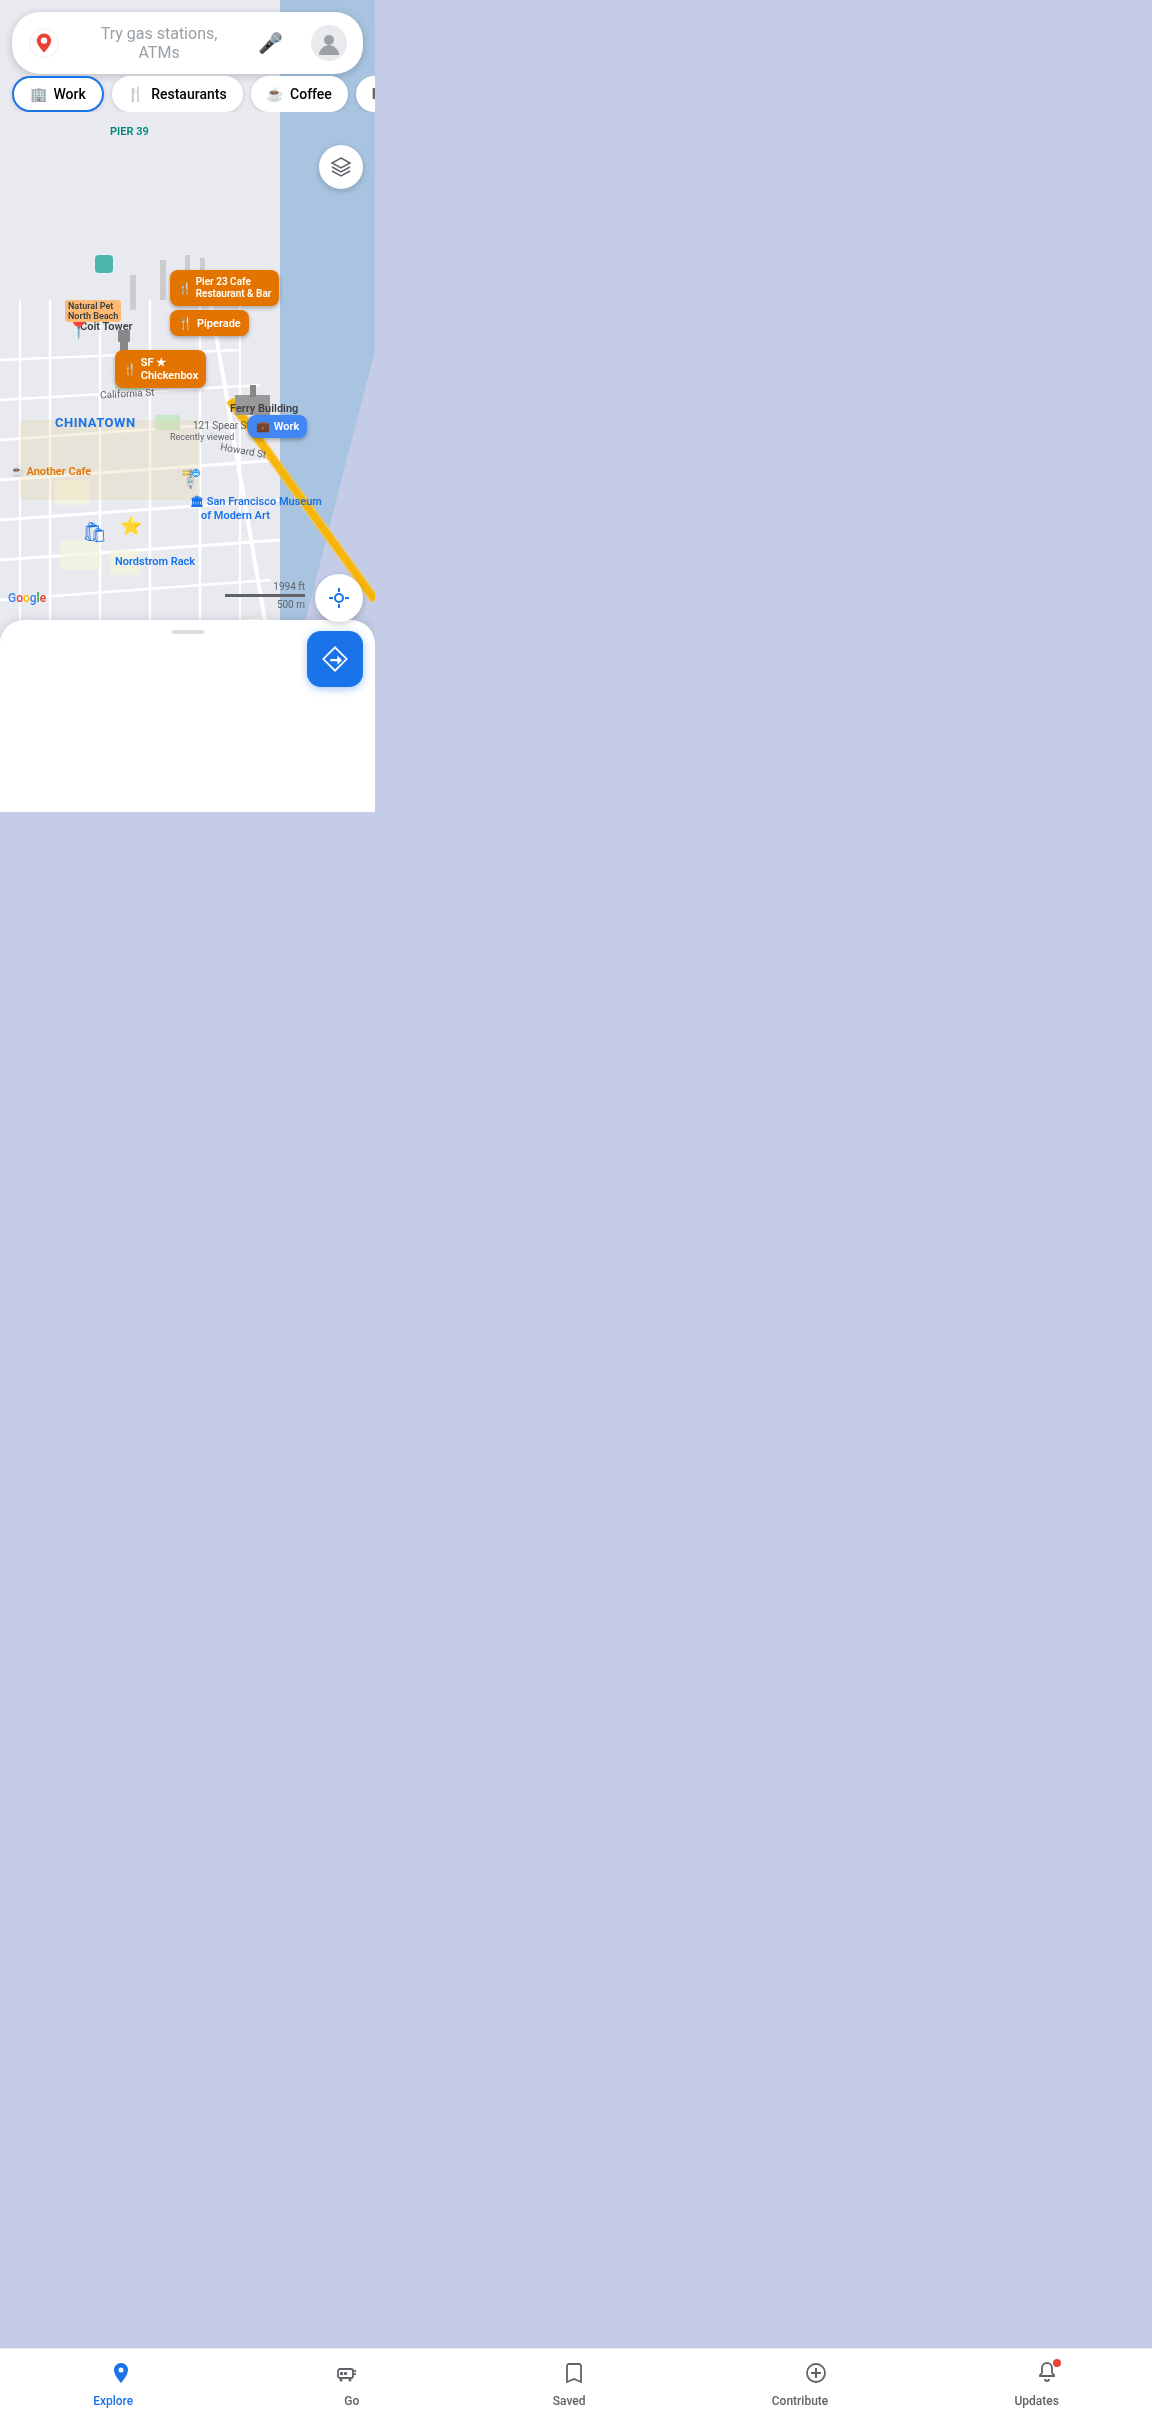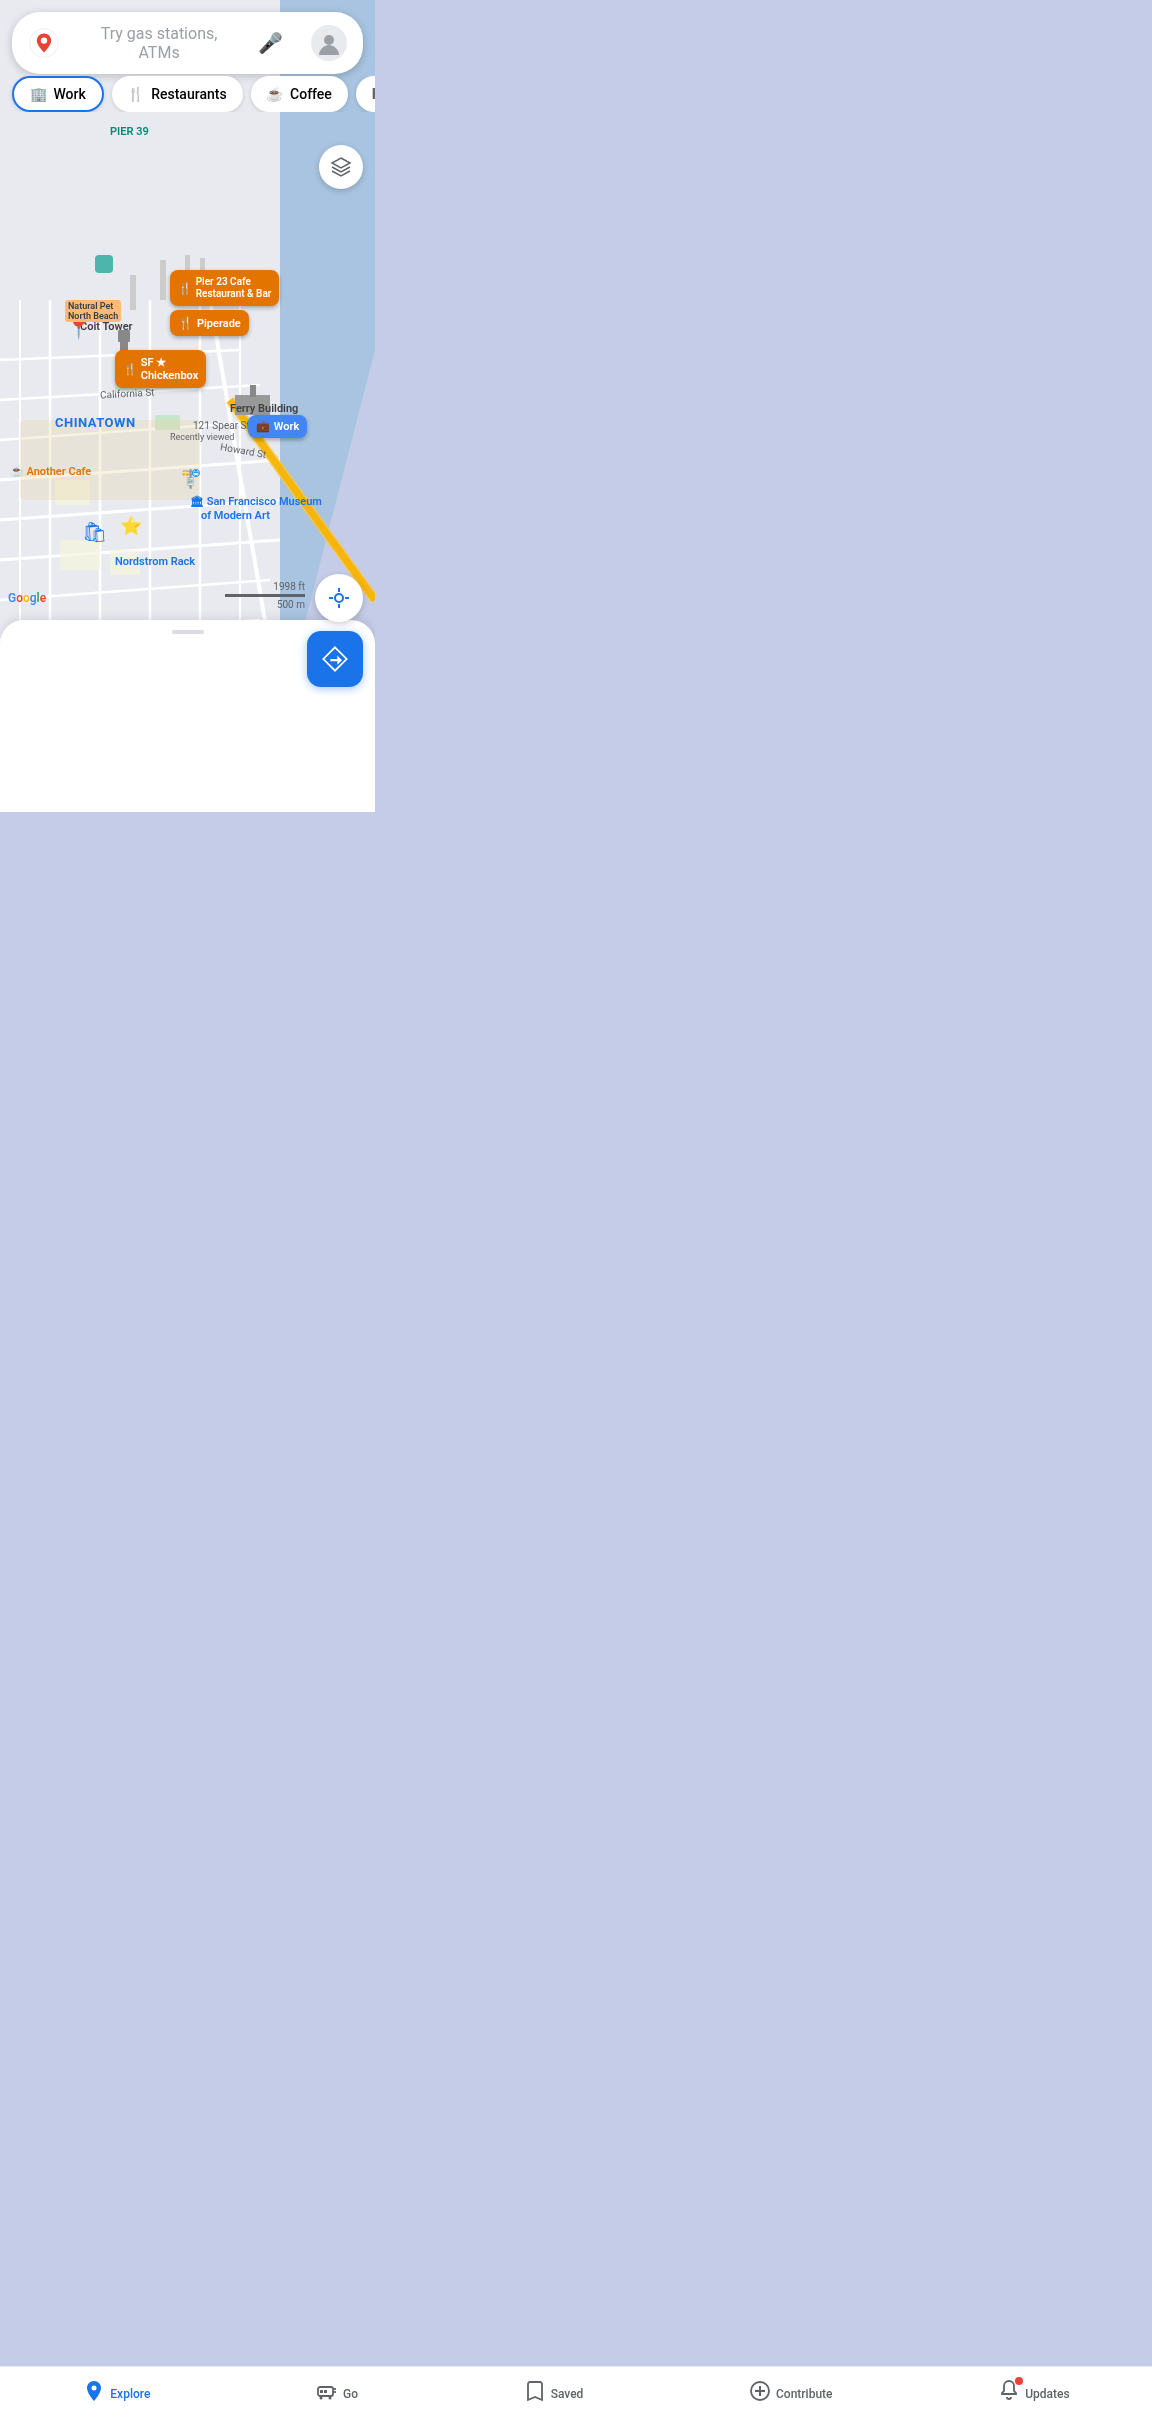--- a/index.html
+++ b/index.html
@@ -212,21 +212,22 @@
       display: flex;
       justify-content: space-around;
       align-items: center;
       padding: 8px 0 20px;
       border-top: 1px solid #e8eaed;
       z-index: 300;
     }
 
     .nav-item {
       display: flex;
-      align-items: center;
+      flex-direction: column;
+      align-items: flex-end;
       gap: 4px;
       cursor: pointer;
       padding: 4px 12px;
       min-width: 64px;
     }
 
     .nav-icon {
       font-size: 22px;
       color: #5f6368;
       position: relative;
@@ -428,21 +429,21 @@
 
     <div style="position:absolute; top:468px; left:180px; font-size:18px; z-index:20;">🚏</div>
 
     <div style="position:absolute; top:445px; left:220px; font-size:10px; color:#5f6368; z-index:20; transform:rotate(10deg);">Howard St</div>
 
     <div class="google-logo">
       <span class="g-blue">G</span><span class="g-red">o</span><span class="g-yellow">o</span><span class="g-blue">g</span><span class="g-green">l</span><span class="g-red">e</span>
     </div>
 
     <div class="scale-bar">
-      <span class="scale-text">1998 ft</span>
+      <span class="scale-text">1994 ft</span>
       <div class="scale-line"></div>
       <span class="scale-text">500 m</span>
     </div>
   </div>
 </div>
 
 <div class="search-container">
   <div class="search-bar">
 
     <svg class="google-maps-logo" viewBox="0 0 40 40" xmlns="http://www.w3.org/2000/svg">

